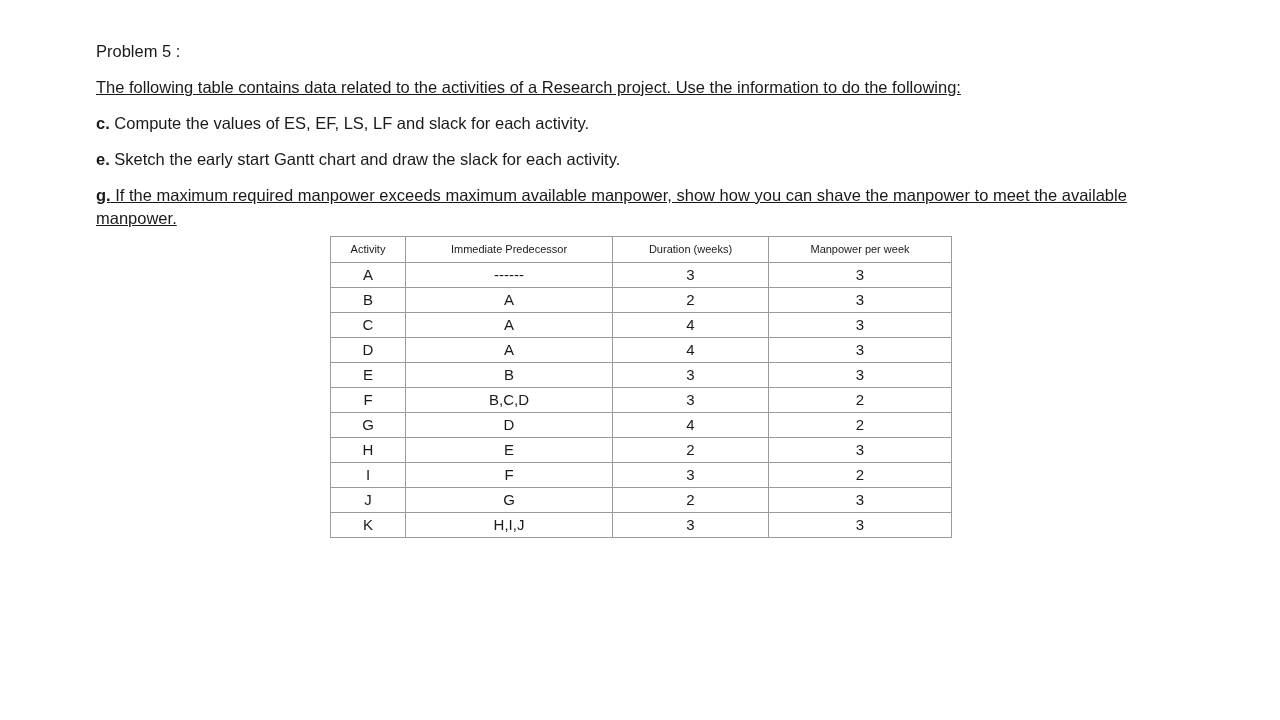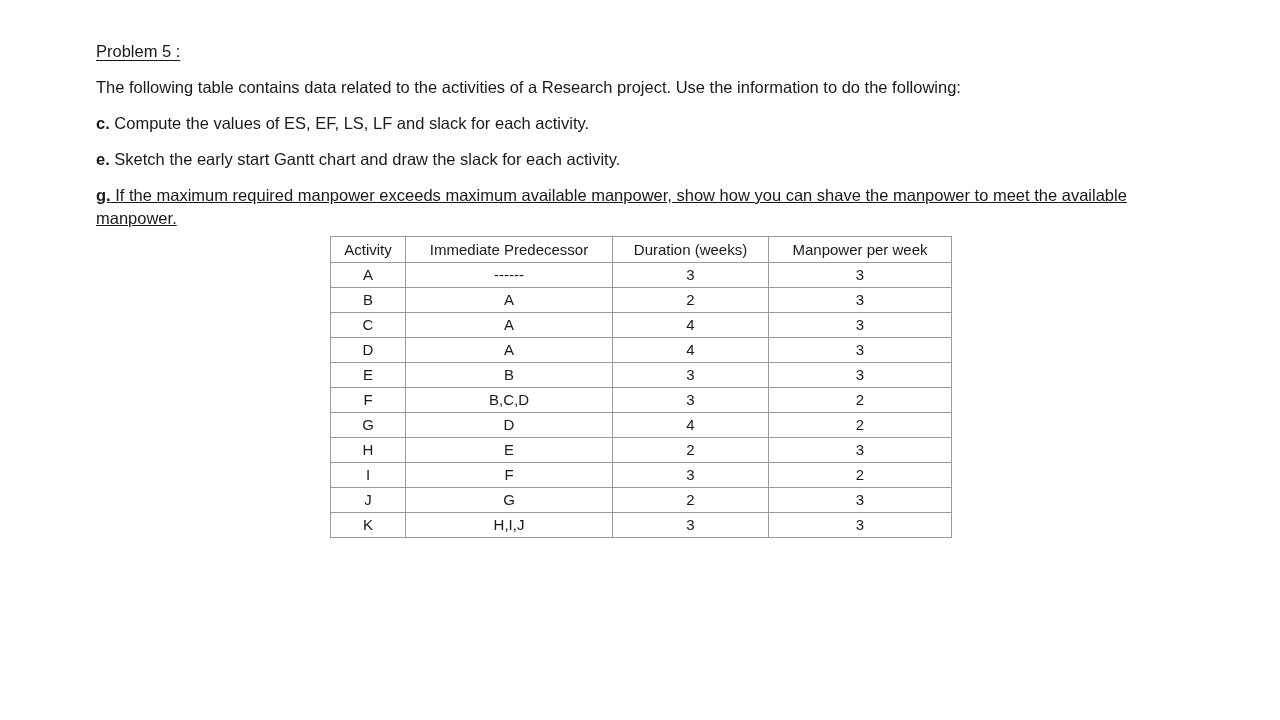--- a/index.html
+++ b/index.html
@@ -21,29 +21,29 @@
     box-sizing: border-box;
     padding: 40px 96px 0 96px;
   }
 
   .problem-title {
     font-size: 16.5px;
     line-height: 22px;
     margin: 0 0 14px 0;
   }
   .problem-title .ul {
-    text-decoration: underline;
     text-underline-offset: 3px;
   }
 
   .intro {
     font-size: 16.5px;
     line-height: 22px;
     margin: 0 0 14px 0;
     white-space: nowrap;
+    text-decoration: underline;
   }
 
   .task {
     font-size: 16.5px;
     line-height: 22px;
     margin: 0 0 14px 0;
   }
   .task .marker {
     font-weight: bold;
   }
@@ -86,21 +86,21 @@
     height: 24px;
     line-height: 24px;
     padding: 0 2px;
     font-weight: normal;
     white-space: nowrap;
     overflow: hidden;
   }
   table.activity-table thead th {
     height: 25px;
     line-height: 25px;
-    font-size: 15px;
+    font-size: 11px;
   }
 </style>
 </head>
 <body>
 
 <div class="page">
 
   <p class="problem-title">
     <span class="ul">Problem 5 :</span>
   </p>

